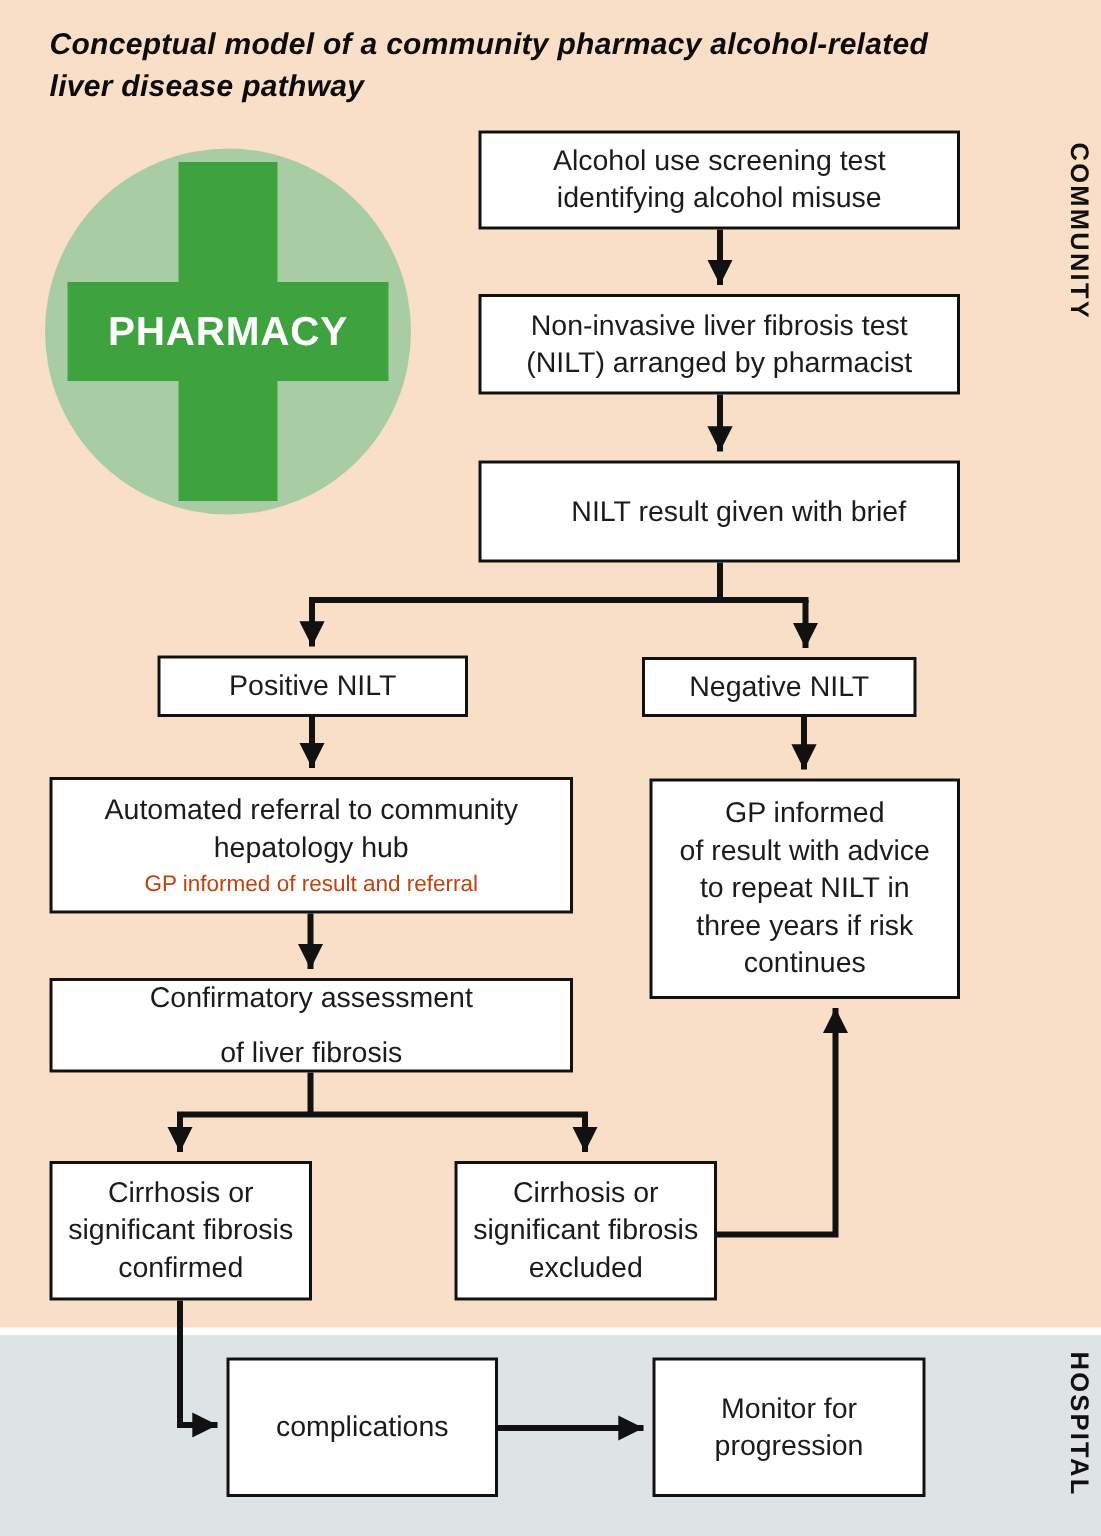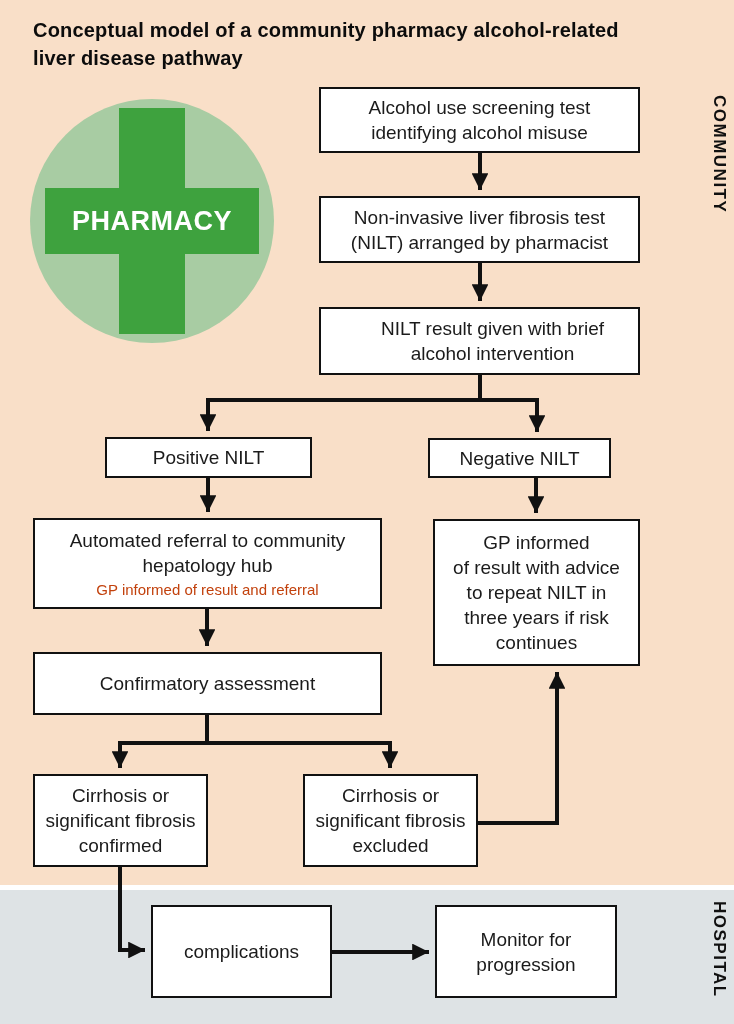--- a/index.html
+++ b/index.html
@@ -7,21 +7,21 @@
     position:relative;width:734px;height:1024px;overflow:hidden;background:#ffffff;
     font-family:"Liberation Sans","DejaVu Sans",sans-serif;
   }
   .section{position:absolute;left:0;width:734px;}
   .section.community{top:0;height:885px;background:var(--community-bg,#f9dfc8);}
   .section.hospital{top:890px;height:134px;background:var(--hospital-bg,#dee3e5);}
   .fig-title{
     position:absolute;left:33px;top:16px;z-index:3;
     font-size:20px;font-weight:bold;line-height:28px;color:#0c0c0c;letter-spacing:0.2px;
   }
-  .fig-title span{display:block;}
+  .fig-title span{display:block;font-style:italic;}
   .side-label{
     position:absolute;left:701px;width:28px;z-index:3;
     writing-mode:vertical-rl;text-orientation:mixed;
     font-size:17px;font-weight:bold;letter-spacing:1.5px;color:#101010;
   }
   .side-label.community-label{top:95px;height:140px;}
   .side-label.hospital-label{top:901px;height:115px;}
   .logo{position:absolute;left:30px;top:99px;width:244px;height:244px;z-index:2;
     background:var(--logo-circle,#a8cca3);border-radius:50%;text-align:center;}
   .cross-v{position:absolute;left:89px;top:9px;width:66px;height:226px;background:var(--logo-cross,#3ea23e);}
@@ -94,21 +94,20 @@
     <span>identifying alcohol misuse</span>
   </div>
 
   <div class="node" style="left:319px;top:196px;width:321px;height:67px;">
     <span>Non-invasive liver fibrosis test</span>
     <span>(NILT) arranged by pharmacist</span>
   </div>
 
   <div class="node" style="left:319px;top:307px;width:321px;height:68px;padding-left:26px;">
     <span>NILT result given with brief</span>
-    <span>alcohol intervention</span>
   </div>
 
   <div class="node" style="left:105px;top:437px;width:207px;height:41px;">
     <span>Positive NILT</span>
   </div>
 
   <div class="node" style="left:428px;top:438px;width:183px;height:40px;">
     <span>Negative NILT</span>
   </div>
 
@@ -121,20 +120,21 @@
   <div class="node" style="left:433px;top:519px;width:207px;height:147px;">
     <span>GP informed</span>
     <span>of result with advice</span>
     <span>to repeat NILT in</span>
     <span>three years if risk</span>
     <span>continues</span>
   </div>
 
   <div class="node" style="left:33px;top:652px;width:349px;height:63px;gap:12px;">
     <span>Confirmatory assessment</span>
+    <span>of liver fibrosis</span>
   </div>
 
   <div class="node" style="left:33px;top:774px;width:175px;height:93px;">
     <span>Cirrhosis or</span>
     <span>significant fibrosis</span>
     <span>confirmed</span>
   </div>
 
   <div class="node" style="left:303px;top:774px;width:175px;height:93px;">
     <span>Cirrhosis or</span>

